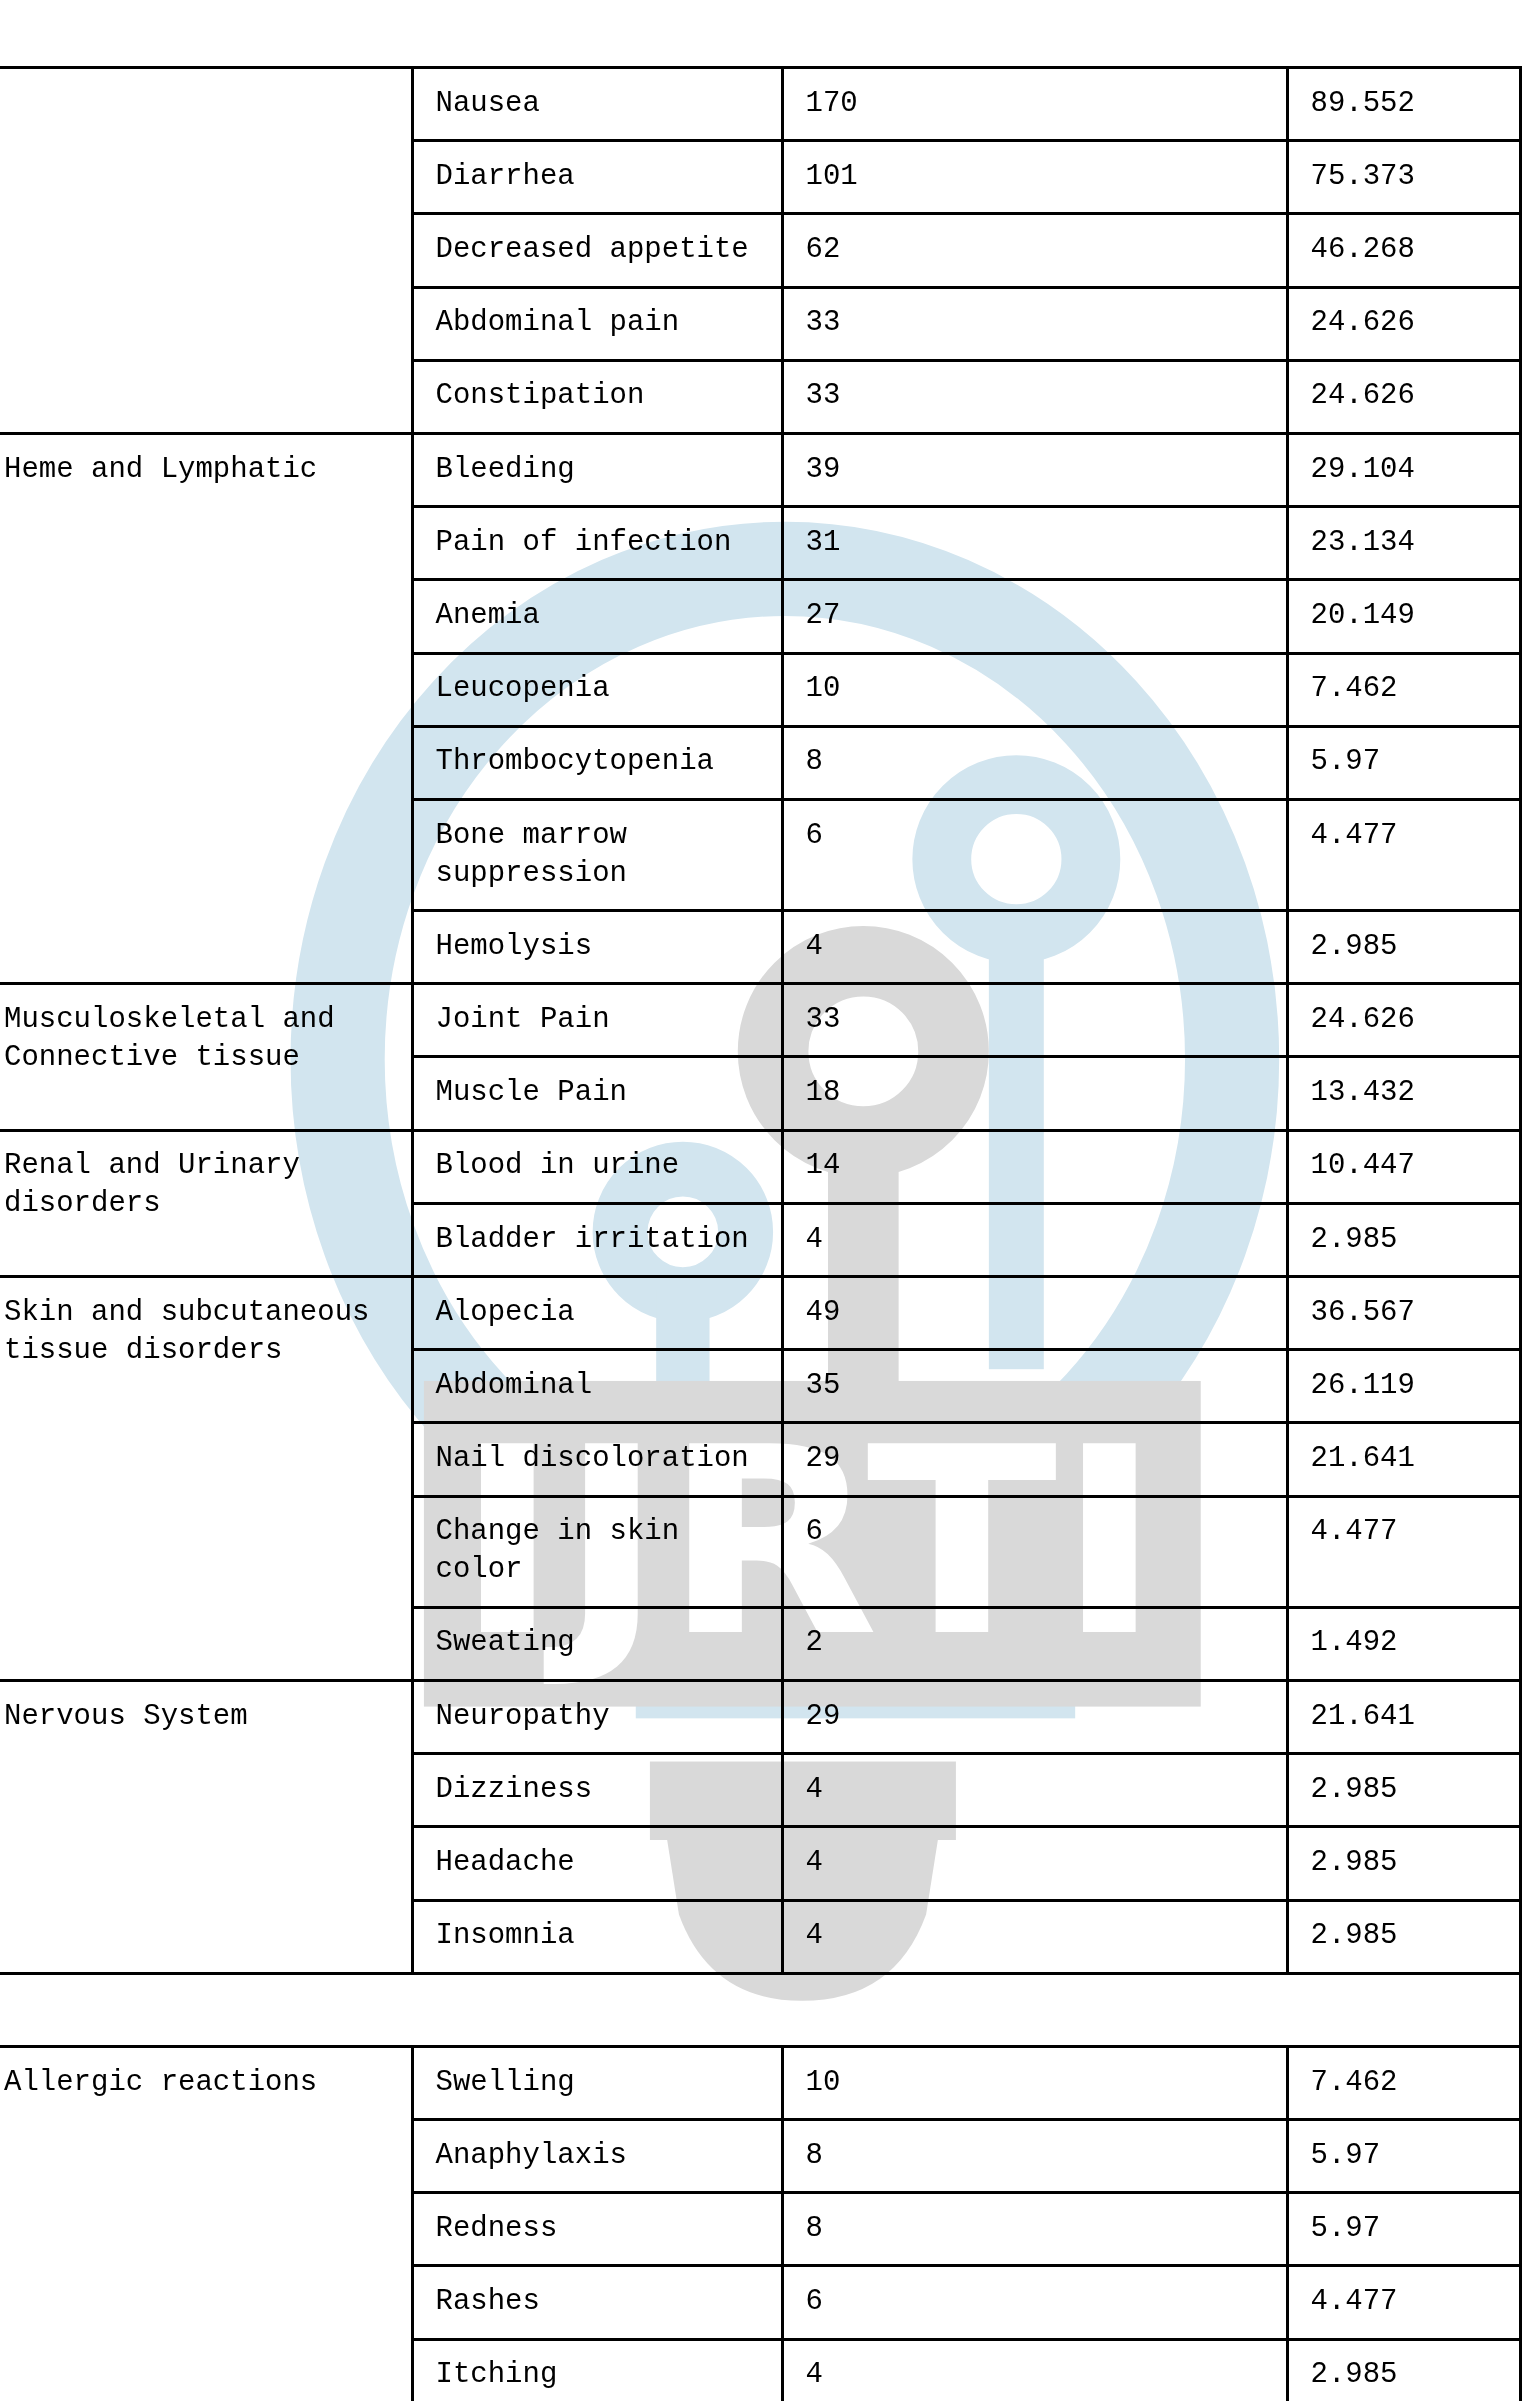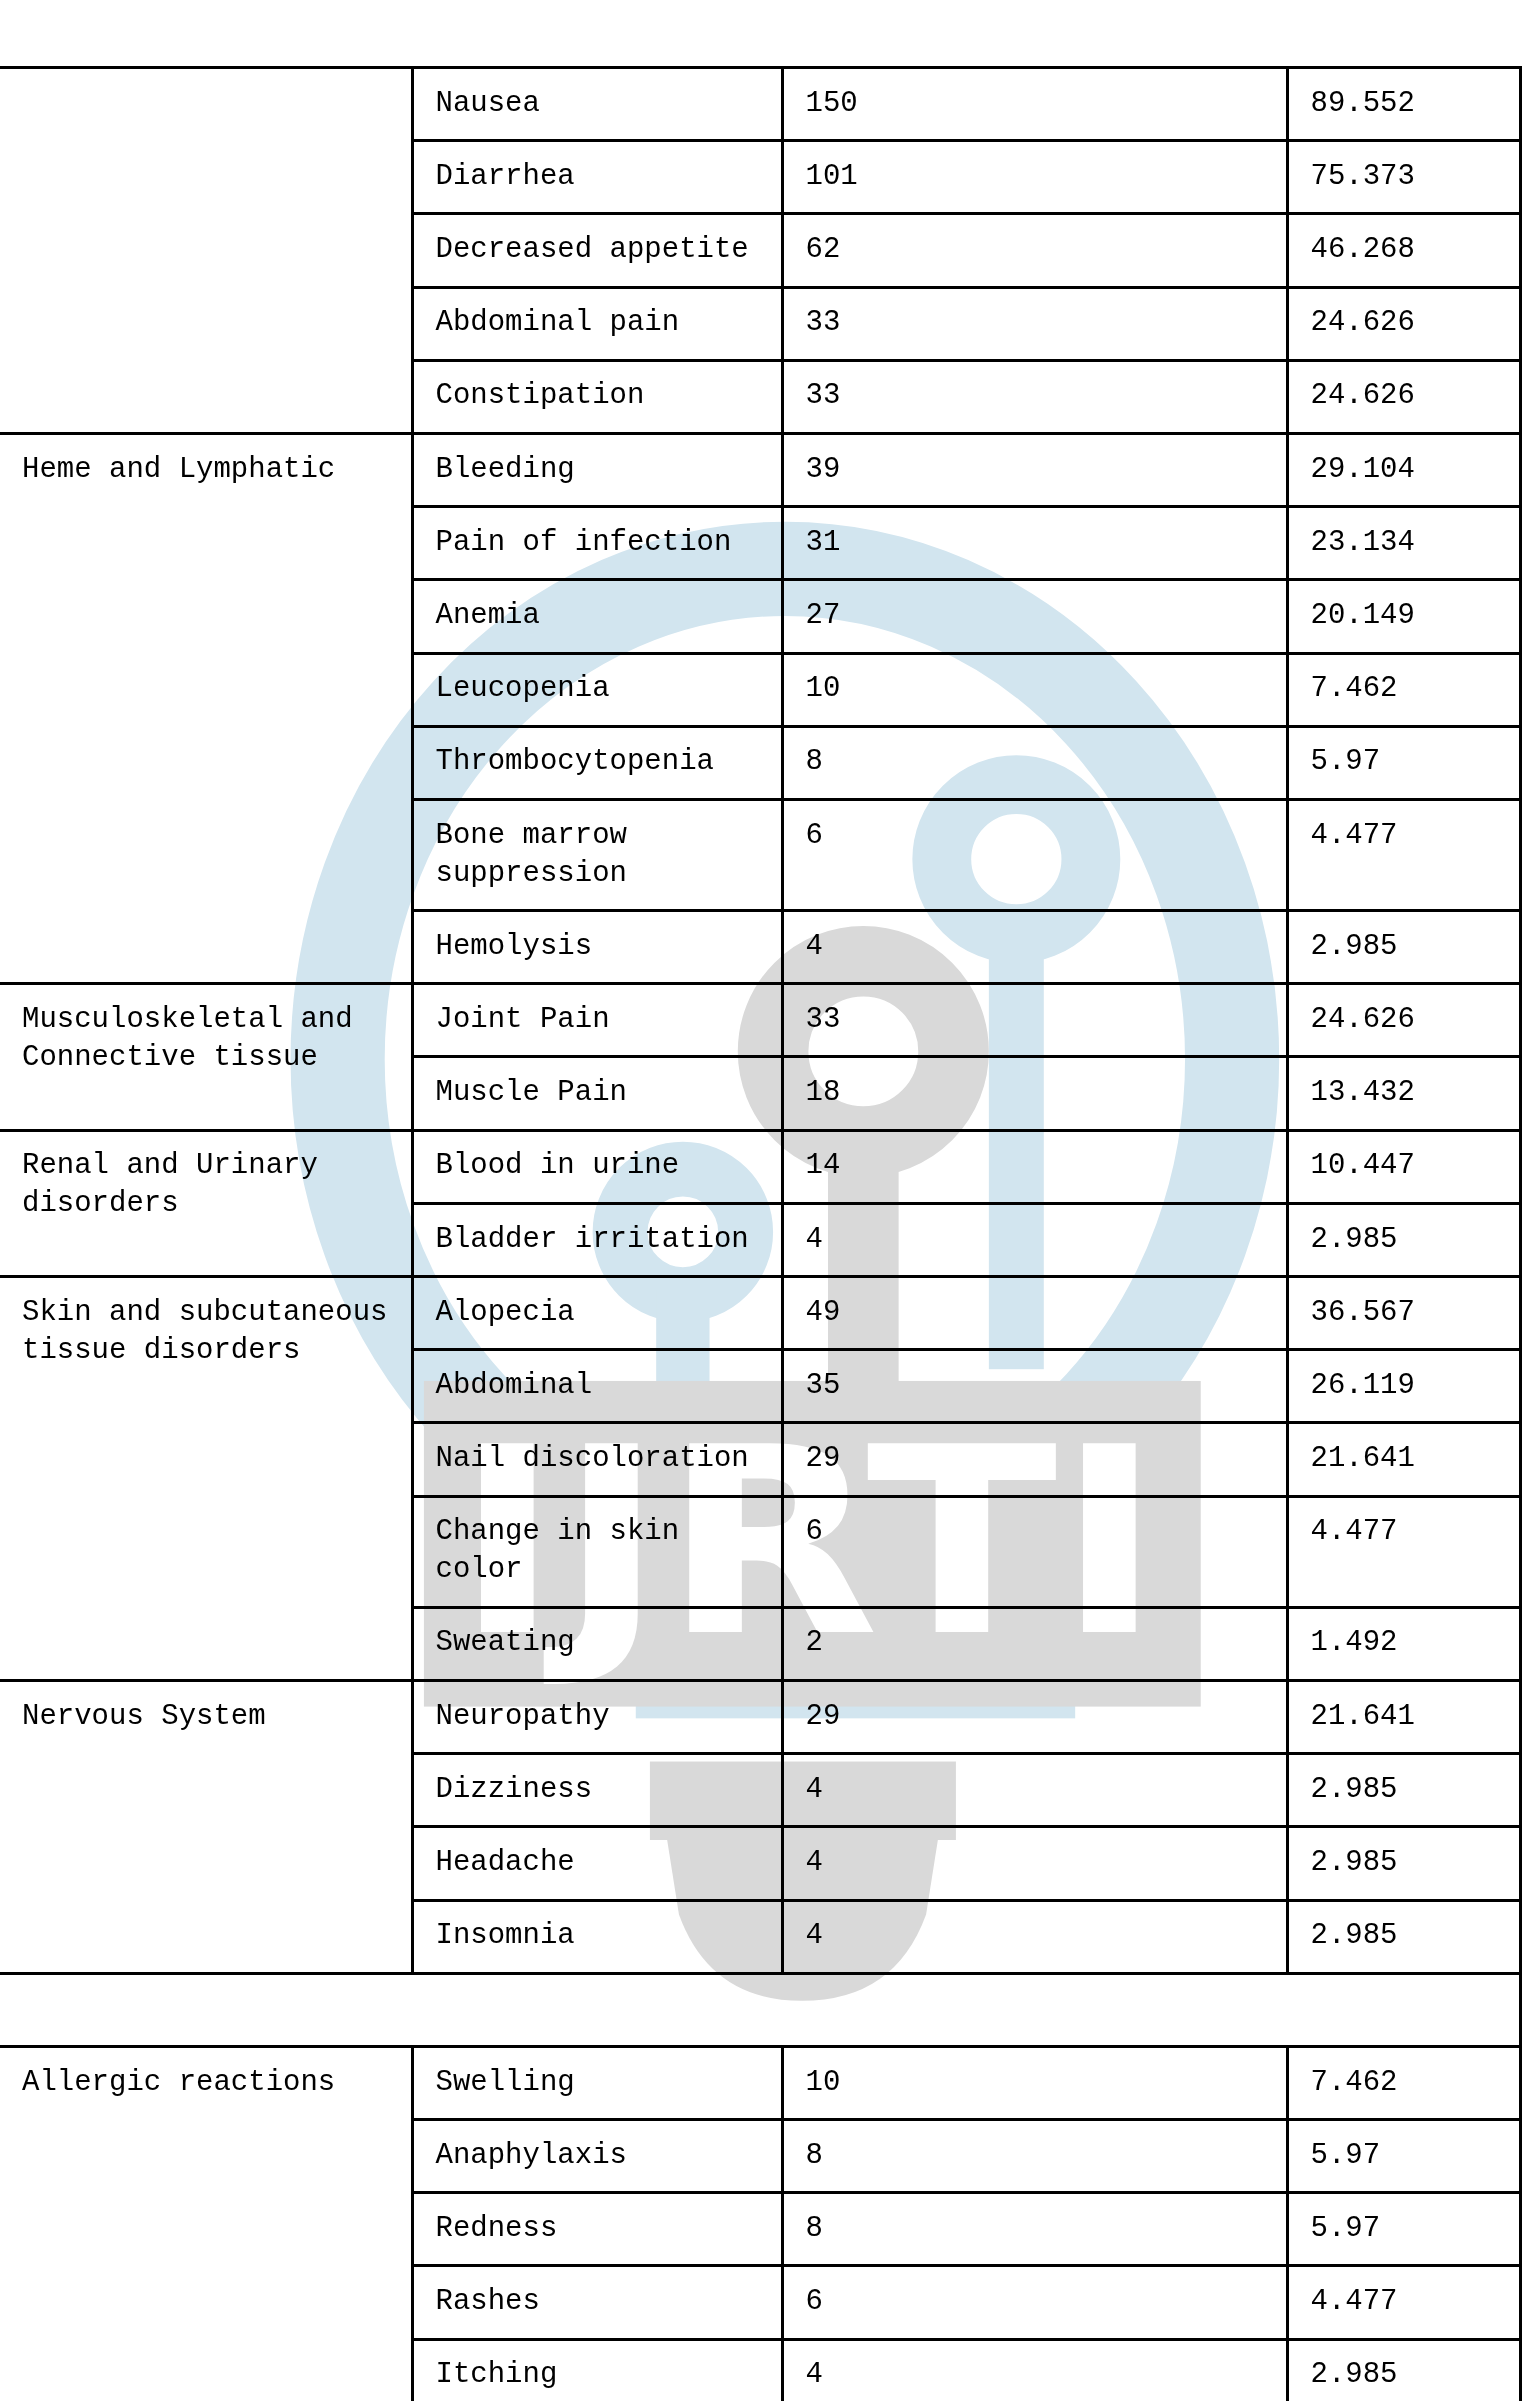--- a/index.html
+++ b/index.html
@@ -4,21 +4,21 @@
 <style>
   html, body { margin: 0; padding: 0; background: #ffffff; }
   body { width: 1525px; height: 2401px; position: relative; overflow: hidden;
          font-family: "Liberation Serif", "DejaVu Serif", serif; color: #000; }
   .watermark { position: absolute; left: 0; top: 0; width: 1525px; height: 2401px; z-index: 0; pointer-events: none; }
   .tbl-wrap { position: absolute; left: 0; top: 66px; width: 1520px; z-index: 1; }
   table { border-collapse: collapse; width: 1520px; table-layout: fixed; font-family: Liberation Mono, monospace; }
   col.c1 { width: 412px; } col.c2 { width: 370px; } col.c3 { width: 505px; } col.c4 { width: 233px; }
   td { border: 3.1px solid #000; vertical-align: top; font-size: 29px; line-height: 38px;
        padding: 15.7px 11px 16.5px 22px; height: 38px; background: transparent; }
-  td.cat { border-left: none; padding-left: 22px; }
+  td.cat { border-left: none; padding-left: 4px; }
   td.c4 { border-right: 3.1px solid #000; }
   tr.spacer td { height: 38px; border-left: none; }
   tr.tall td { height: 75px; }
 </style>
 </head>
 <body>
 
 <svg class="watermark" viewBox="0 0 1943 3060" xmlns="http://www.w3.org/2000/svg">
 
   <ellipse cx="1000" cy="1350" rx="570" ry="625" fill="none" stroke="#d2e5ef" stroke-width="120"></ellipse>
@@ -49,21 +49,21 @@
         <col class="c1">
         <col class="c2">
         <col class="c3">
         <col class="c4">
       </colgroup>
     <tbody>
 
       <tr>
         <td class="cat" rowspan="5"></td>
         <td>Nausea</td>
-        <td>150</td>
+        <td>170</td>
         <td class="c4">89.552</td>
       </tr>
       <tr>
         <td>Diarrhea</td>
         <td>101</td>
         <td class="c4">75.373</td>
       </tr>
       <tr>
         <td>Decreased appetite</td>
         <td>62</td>

